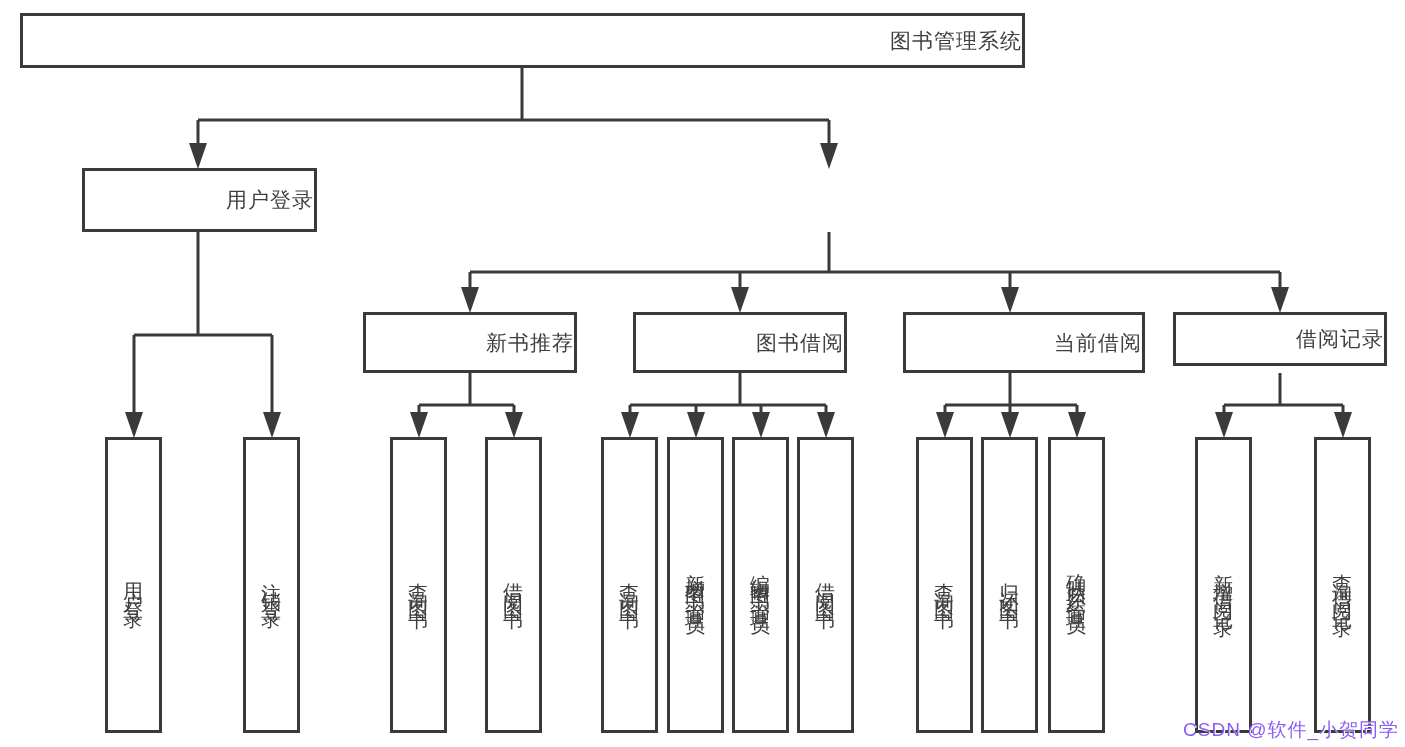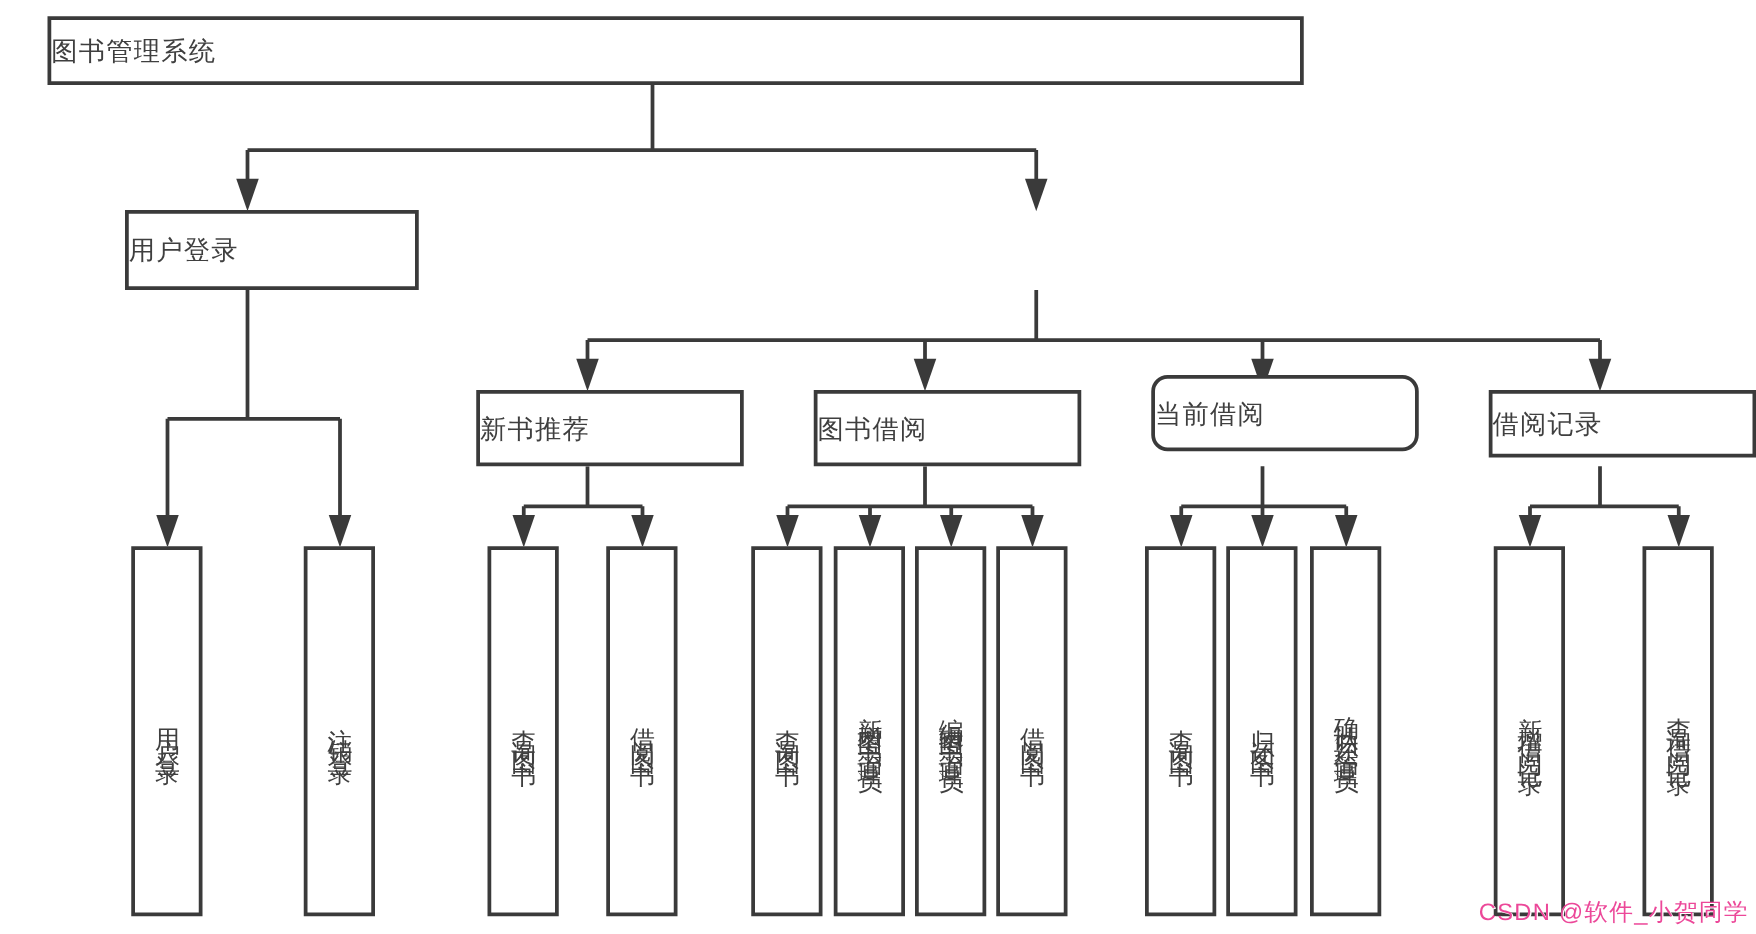--- a/index.html
+++ b/index.html
@@ -3,33 +3,33 @@
 <meta charset="utf-8">
 <style>
   html,body{margin:0;padding:0;background:#ffffff;}
   .canvas{
     position:relative;width:1405px;height:747px;background:#ffffff;overflow:hidden;
     font-family:"Liberation Sans", sans-serif;color:#3d3d3d;
   }
   .wires{position:absolute;left:0;top:0;width:1405px;height:747px;}
   .node{
     position:absolute;box-sizing:border-box;border:3px solid #3a3a3a;background:#ffffff;
-    display:flex;align-items:center;justify-content:flex-start;
-    font-size:21px;letter-spacing:1px;color:#3f3f3f;margin-left:18px;
+    display:flex;align-items:center;justify-content:flex-end;
+    font-size:21px;letter-spacing:1px;color:#3f3f3f;
   }
   .vnode{
     position:absolute;box-sizing:border-box;border:3px solid #3a3a3a;background:#ffffff;
     display:flex;align-items:center;justify-content:center;color:#3f3f3f;
   }
   .vtext{
     writing-mode:vertical-rl;text-orientation:mixed;
     font-size:20px;letter-spacing:9px;line-height:1;white-space:nowrap;
   }
   .watermark{
-    position:absolute;right:6px;bottom:4px;font-size:19px;color:#ec4899;
+    position:absolute;right:6px;bottom:4px;font-size:19px;color:#8b5cf6;
     letter-spacing:1px;text-shadow:1px 1px 0 #ffffff;margin-left:20px;
   }
 </style>
 </head>
 <body>
 
 <div class="canvas">
 
   <svg class="wires" width="1405" height="747" viewBox="0 0 1405 747" fill="none" stroke="#3a3a3a" stroke-width="3">
 
@@ -74,21 +74,21 @@
   <div class="node" style="left:82px;top:168px;width:235px;height:64px;">
     <span>用户登录</span>
   </div>
 
   <div class="node" style="left:633px;top:312px;width:214px;height:61px;">
     <span>图书借阅</span>
   </div>
   <div class="node" style="left:363px;top:312px;width:214px;height:61px;">
     <span>新书推荐</span>
   </div>
-  <div class="node" style="left:903px;top:300px;width:214px;height:61px;border-radius:13px;">
+  <div class="node" style="left:903px;top:312px;width:242px;height:61px;">
     <span>当前借阅</span>
   </div>
   <div class="node" style="left:1173px;top:312px;width:214px;height:54px;">
     <span>借阅记录</span>
   </div>
 
   <div class="vnode" style="left:105px;top:437px;width:57px;height:296px;">
     <span class="vtext">用户登录</span>
   </div>
   <div class="vnode" style="left:243px;top:437px;width:57px;height:296px;">

